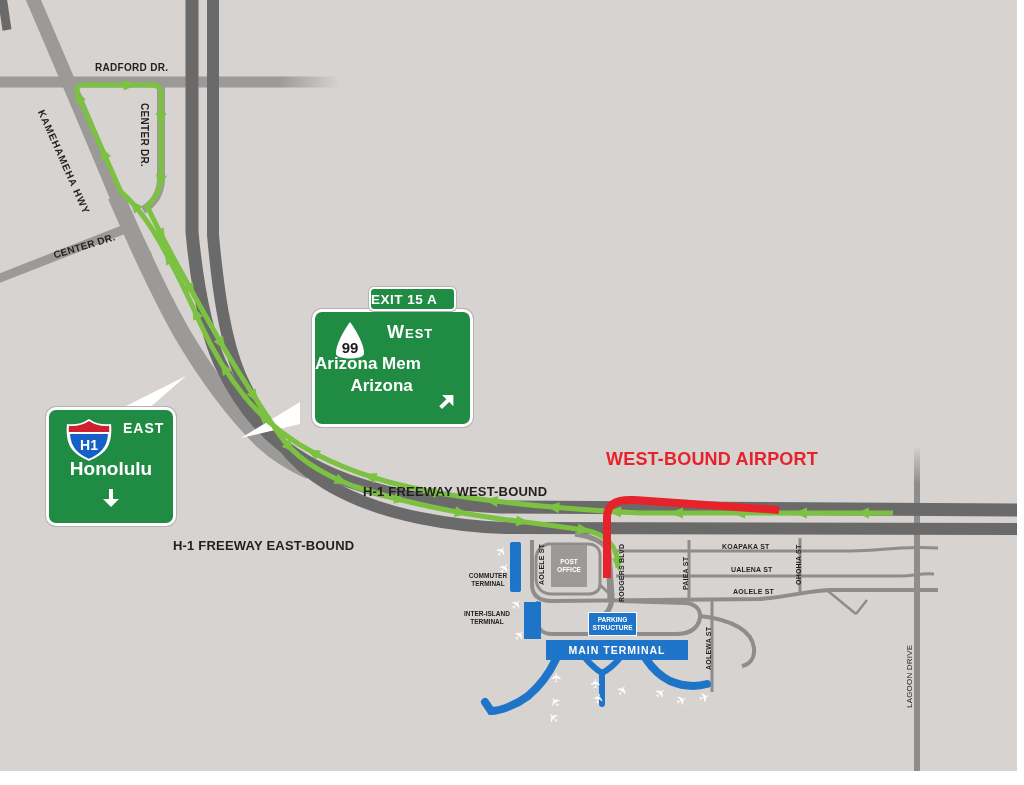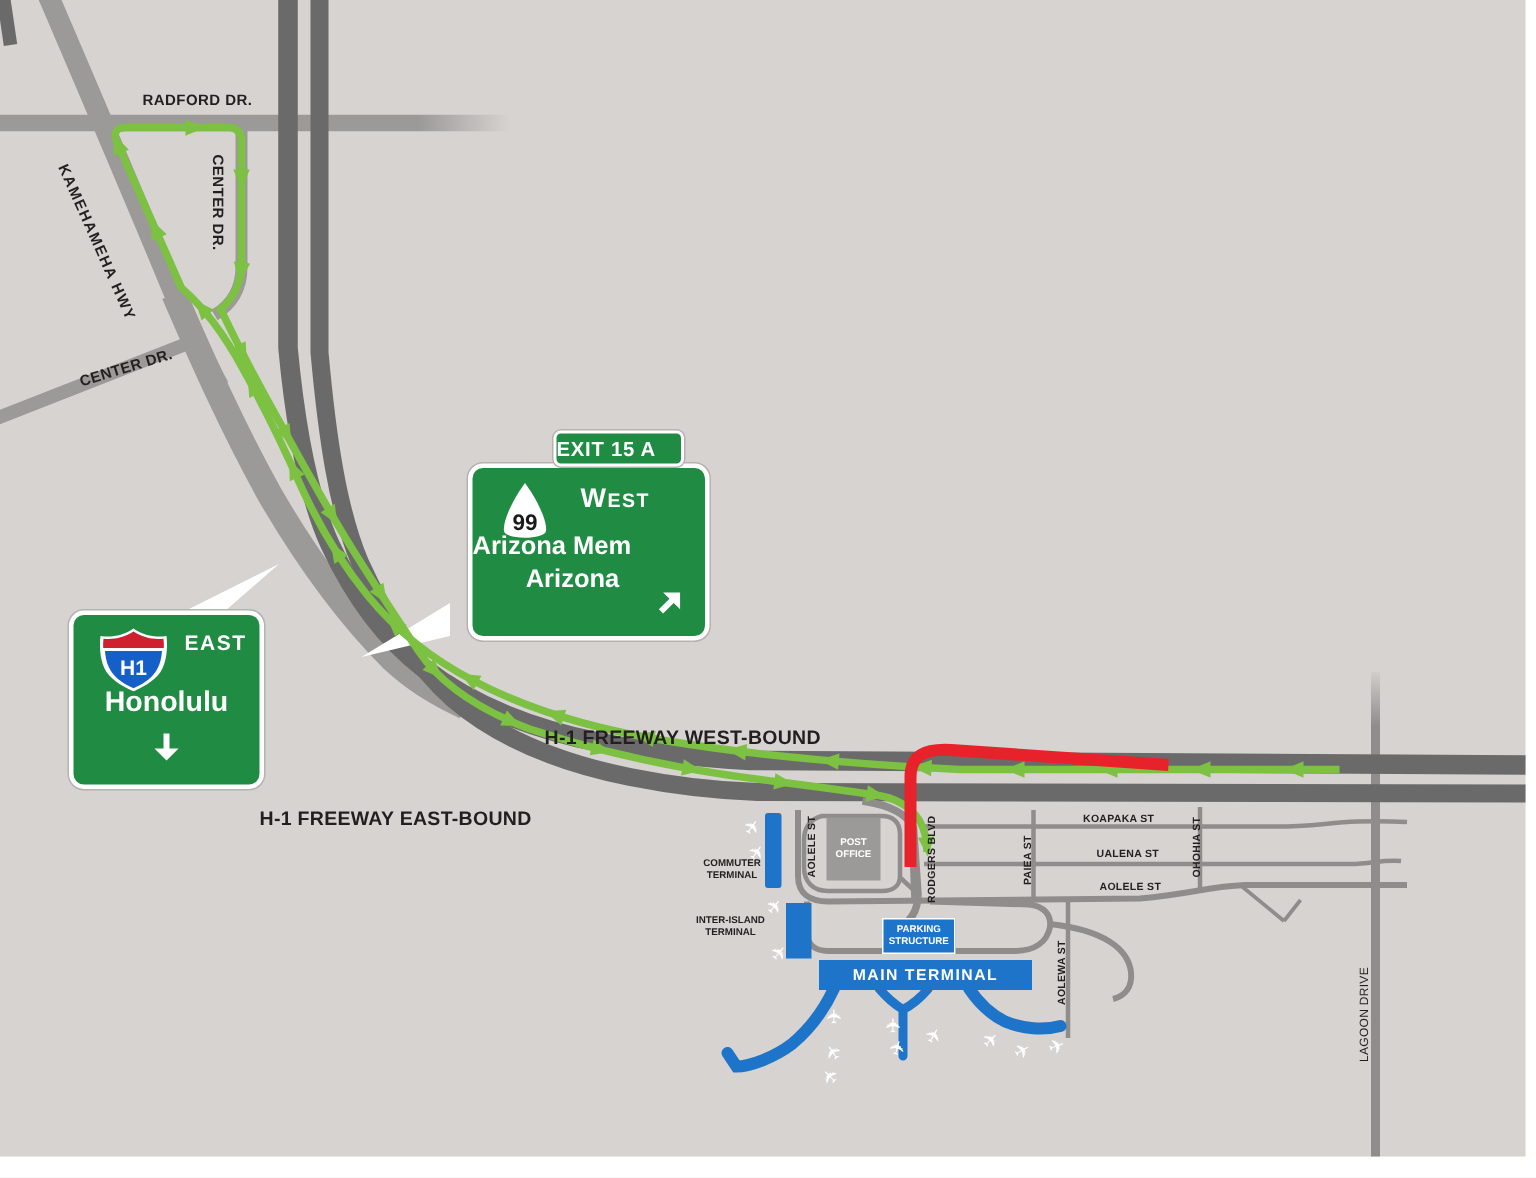--- a/index.html
+++ b/index.html
@@ -125,21 +125,21 @@
     <path d="M 646 659 C 652 668 660 676 670 681 C 682 686 696 687 707 684" stroke="var(--airport-blue)" stroke-width="8" fill="none" stroke-linecap="round"></path>
   </svg>
 
   <div class="lbl street-med" style="left:95px;top:62px;">RADFORD DR.</div>
   <div class="lbl street-med rot" style="left:150px;top:103px;transform:rotate(90deg);">CENTER DR.</div>
   <div class="lbl street-med rot" style="left:46px;top:108px;transform:rotate(66deg);letter-spacing:1px;">KAMEHAMEHA HWY</div>
   <div class="lbl street-med rot" style="left:52px;top:250px;transform:rotate(-17deg);">CENTER DR.</div>
   <div class="lbl fwy-lbl" style="left:363px;top:484px;">H-1 FREEWAY WEST-BOUND</div>
   <div class="lbl fwy-lbl" style="left:173px;top:538px;">H-1 FREEWAY EAST-BOUND</div>
   <div class="lbl closure" style="left:606px;top:449px;">
-    <br>
+    <span>WEST-BOUND AIRPORT</span><br>
   </div>
   <div class="lbl street" style="left:722px;top:543px;">KOAPAKA ST</div>
   <div class="lbl street" style="left:731px;top:566px;">UALENA ST</div>
   <div class="lbl street" style="left:733px;top:588px;">AOLELE ST</div>
   <div class="lbl street rot" style="left:618px;top:602px;transform:rotate(-90deg);">RODGERS BLVD</div>
   <div class="lbl street rot" style="left:682px;top:590px;transform:rotate(-90deg);">PAIEA ST</div>
   <div class="lbl street rot" style="left:795px;top:585px;transform:rotate(-90deg);">OHOHIA ST</div>
   <div class="lbl street rot" style="left:538px;top:585px;transform:rotate(-90deg);">AOLELE ST</div>
   <div class="lbl street rot" style="left:705px;top:670px;transform:rotate(-90deg);">AOLEWA ST</div>
   <div class="lbl street rot" style="left:905px;top:708px;transform:rotate(-90deg);font-weight:normal;font-size:8px;">LAGOON DRIVE</div>

